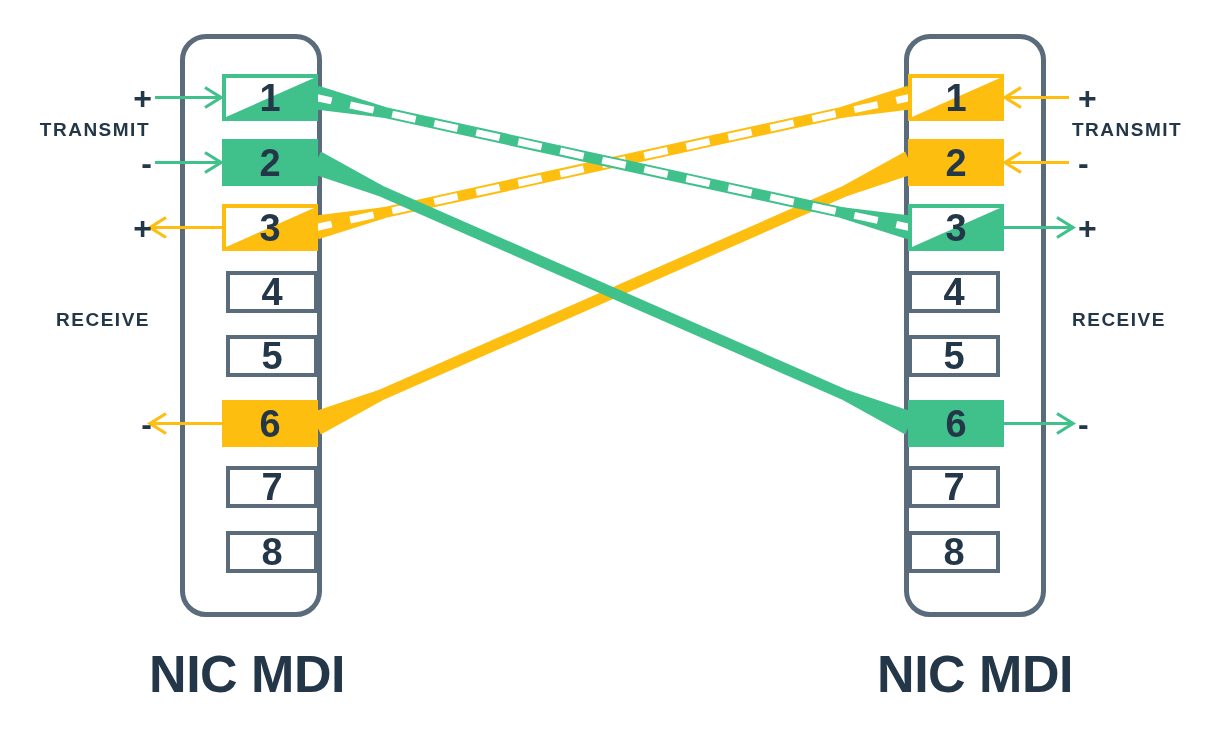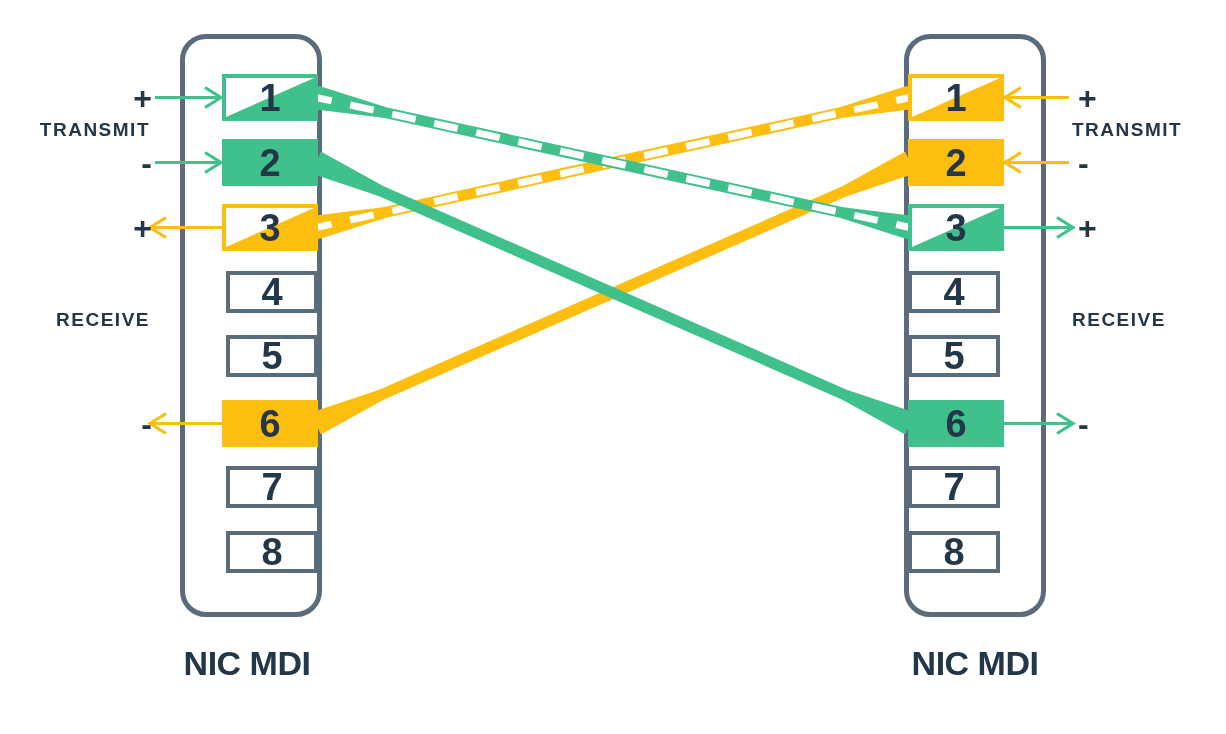--- a/index.html
+++ b/index.html
@@ -11,21 +11,21 @@
   .pin{position:absolute;box-sizing:border-box;background:#fff;}
   .pin .num{position:absolute;inset:0;display:flex;align-items:center;justify-content:center;
             font-weight:bold;font-size:38px;line-height:1;color:#233748;z-index:2;}
   .pin .tri{position:absolute;right:0;bottom:0;width:0;height:0;z-index:1;}
   .sign{position:absolute;transform:translateY(-50%);font-size:32px;font-weight:bold;
         color:#233748;line-height:1;}
   .sign.left{text-align:right;}
   .glabel{position:absolute;transform:translateY(-50%);font-size:19px;font-weight:bold;
           letter-spacing:1.5px;color:#233748;}
   .glabel.left{text-align:right;}
-  .title{position:absolute;width:220px;text-align:center;font-size:34px;font-weight:bold;
+  .title{position:absolute;width:220px;text-align:center;font-size:52px;font-weight:bold;
          letter-spacing:-0.5px;color:#233748;}
 </style>
 </head>
 <body>
 
 <div class="stage">
   <div class="connector" id="conn-left" style="left:180px;top:34px;width:142px;height:583px;"></div>
   <div class="connector" id="conn-right" style="left:904px;top:34px;width:142px;height:583px;"></div>
 
   <svg id="wire-layer" width="1226" height="734">

